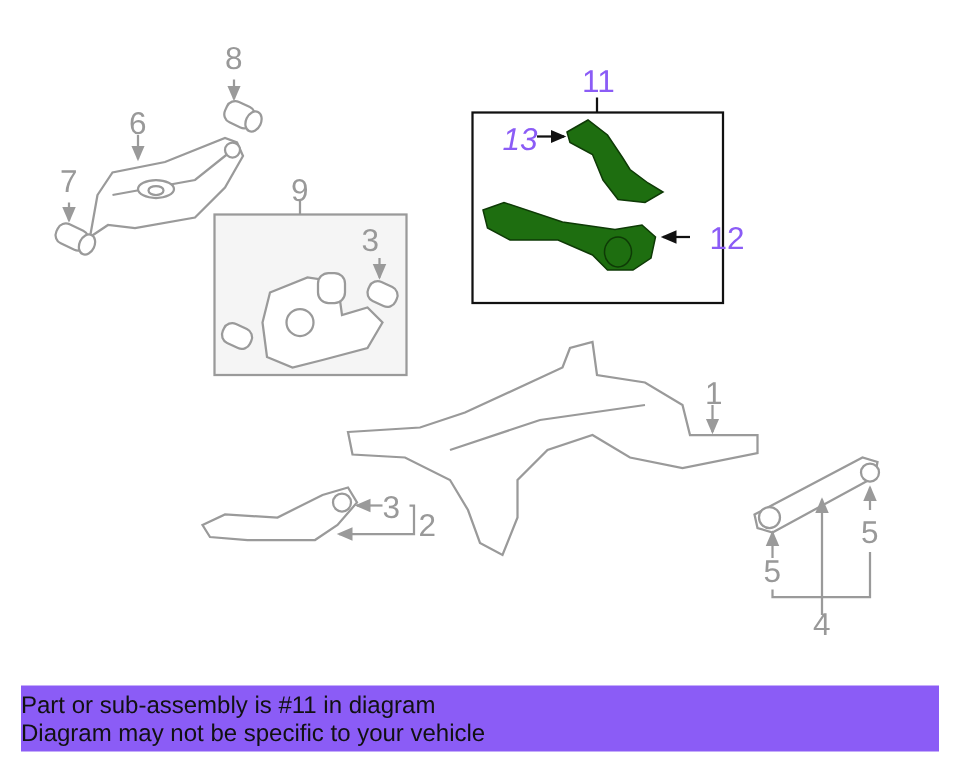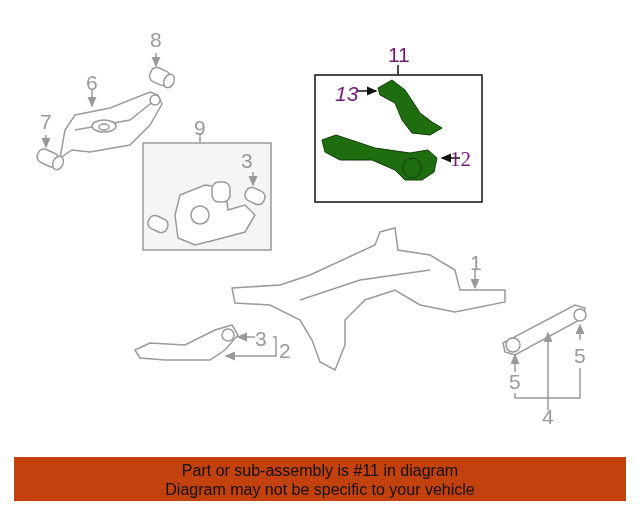--- a/index.html
+++ b/index.html
@@ -1,20 +1,20 @@
 <!DOCTYPE html>
 <html><head>
 <meta charset="utf-8">
 <style>
   html, body { margin: 0; padding: 0; background: #ffffff; }
   body { width: 640px; height: 512px; position: relative; overflow: hidden; font-family: "Liberation Sans", sans-serif; }
   .diagram { position: absolute; left: 0; top: 0; width: 640px; height: 455px; }
   .callout { position: absolute; font-family: "Liberation Sans", sans-serif; font-size: 21px; line-height: 1; color: #999999; }
-  .callout.dark { color: #701a75; }
-  .banner { position: absolute; left: 14px; top: 457px; width: 612px; height: 44px; background: #c2410c; color: #111111; text-align: center; font-size: 16px; line-height: 19px; padding-top: 4px; box-sizing: border-box; }
+  .callout.dark { color: #8b5cf6; }
+  .banner { position: absolute; left: 14px; top: 457px; width: 612px; height: 44px; background: #8b5cf6; color: #111111; text-align: left; font-size: 16px; line-height: 19px; padding-top: 4px; box-sizing: border-box; }
   .banner div { white-space: nowrap; }
 </style>
 </head>
 <body>
 
 <div class="diagram">
   <svg width="640" height="455" viewBox="0 0 640 455">
     <defs>
       <marker id="arrG" markerWidth="8" markerHeight="8" refX="6" refY="4" orient="auto">
         <path d="M0,1 L7,4 L0,7 Z" fill="#9a9a9a"></path>
@@ -100,20 +100,20 @@
   <span class="callout" style="left:255px;top:328px;">3</span>
   <span class="callout" style="left:542px;top:406px;">4</span>
   <span class="callout" style="left:509px;top:371px;">5</span>
   <span class="callout" style="left:574px;top:345px;">5</span>
   <span class="callout" style="left:86px;top:72px;">6</span>
   <span class="callout" style="left:40px;top:111px;">7</span>
   <span class="callout" style="left:150px;top:29px;">8</span>
   <span class="callout" style="left:194px;top:117px;">9</span>
   <span class="callout" style="left:241px;top:150px;">3</span>
   <span class="callout dark" style="left:388px;top:44px;">11</span>
-  <span class="callout dark" style="left:450px;top:149px;font-family:Liberation Serif, serif;">12</span>
+  <span class="callout dark" style="left:473px;top:149px;">12</span>
   <span class="callout dark" style="left:335px;top:83px;font-style:italic;">13</span>
 </div>
 
 <div class="banner">
   <div>Part or sub-assembly is #11 in diagram</div>
   <div>Diagram may not be specific to your vehicle</div>
 </div>
 
 </body></html>

